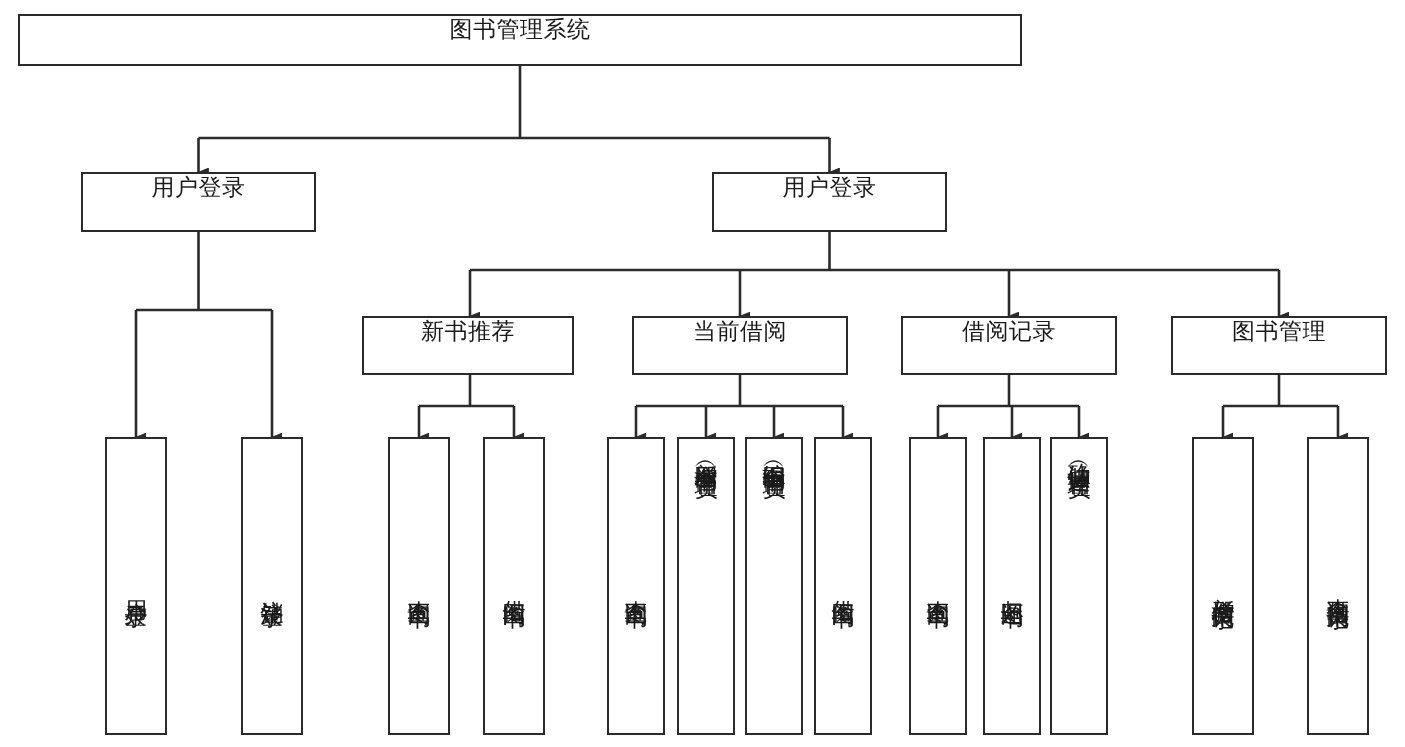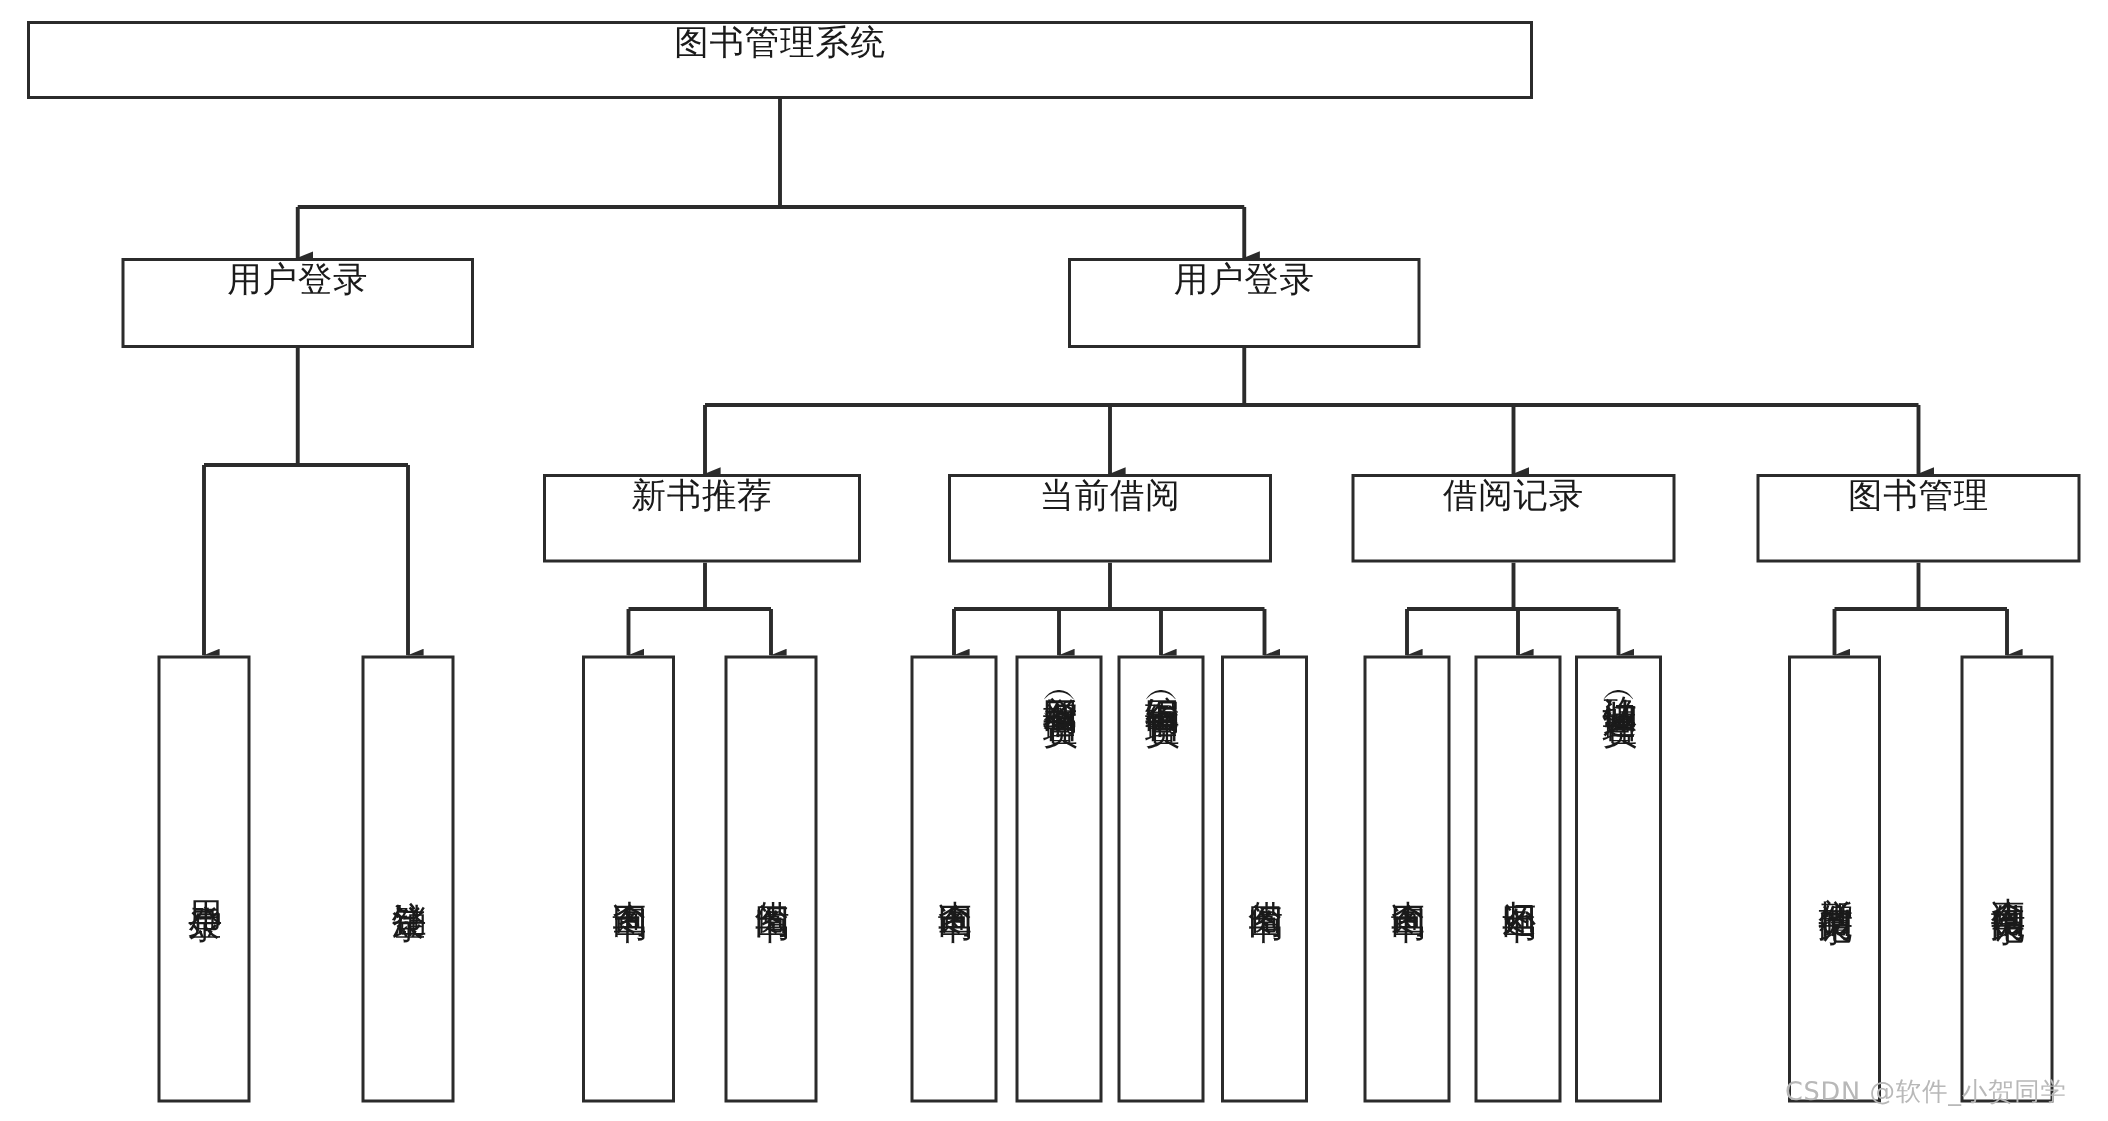--- a/index.html
+++ b/index.html
@@ -178,15 +178,14 @@
         <span class="label">确认归还（管理员）</span>
       </div>
       <div class="node v" style="left: 1192px; top: 437px; width: 62px; height: 298px;">
         <span class="label">新增借阅记录</span>
       </div>
       <div class="node v" style="left: 1307px; top: 437px; width: 62px; height: 298px;">
         <span class="label">查询借阅记录</span>
       </div>
     </div>
 
-  <div class="watermark" style="left: 1190px; top: 716px; color: rgb(184, 184, 184);">CSDN @软件_小贺同学</div>
 
 </div>
 
 </body></html>

